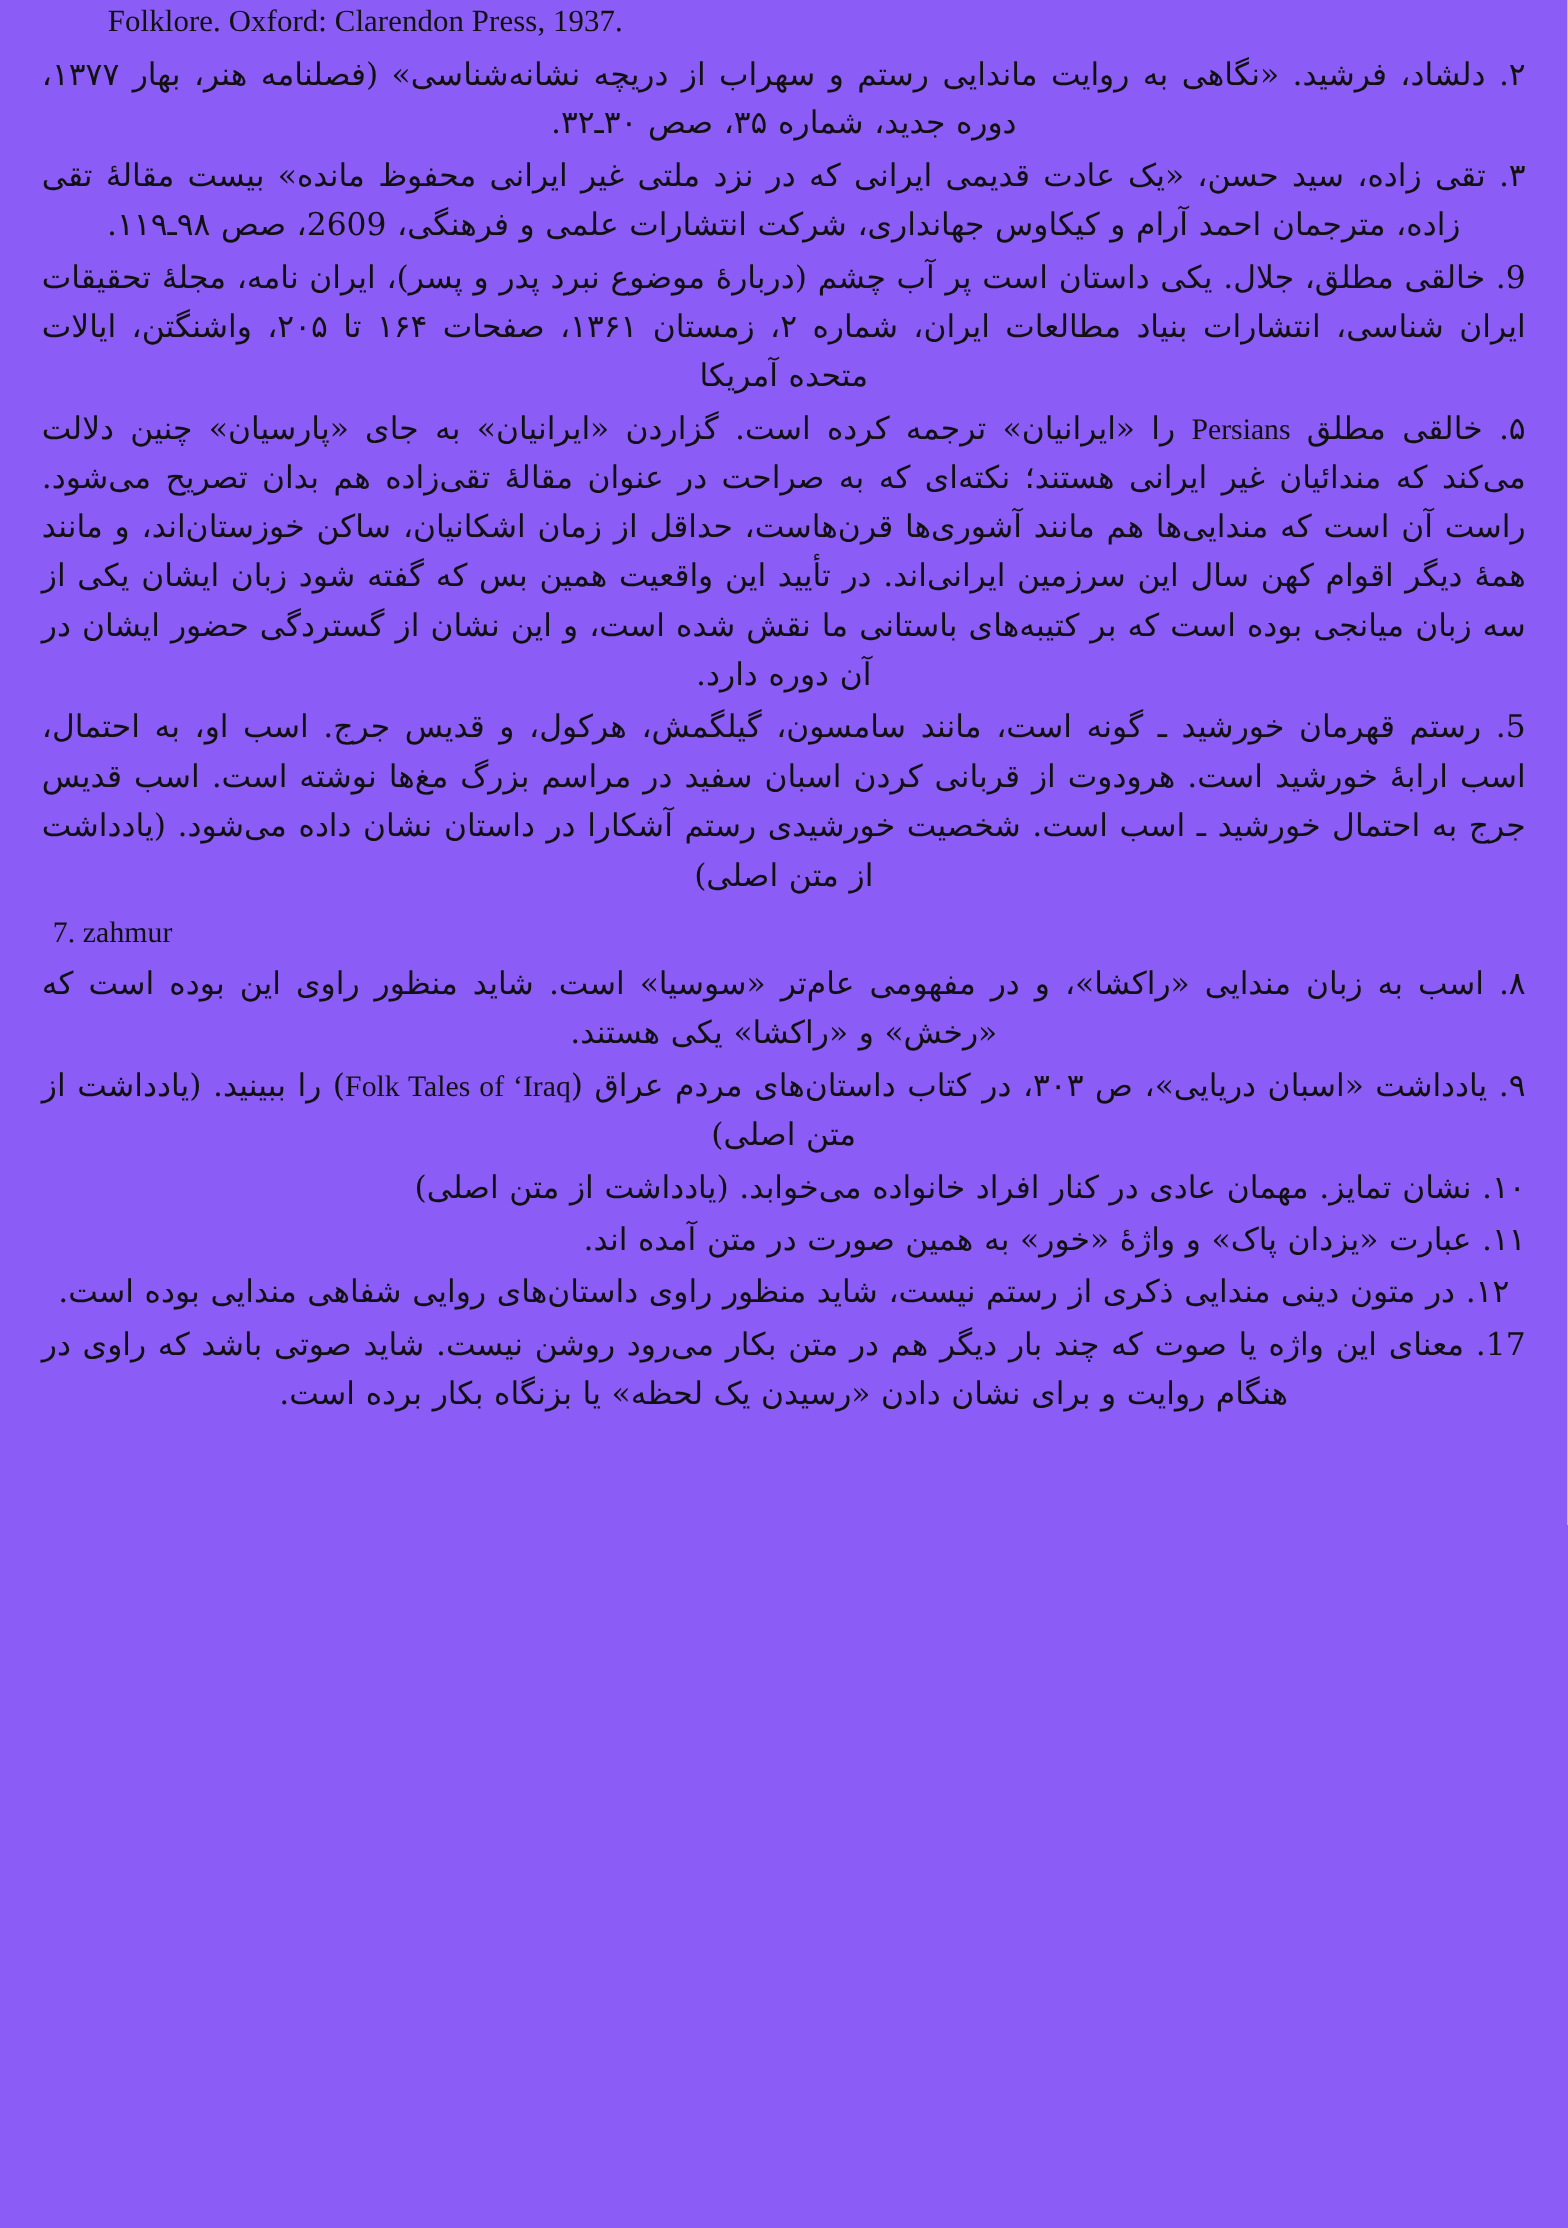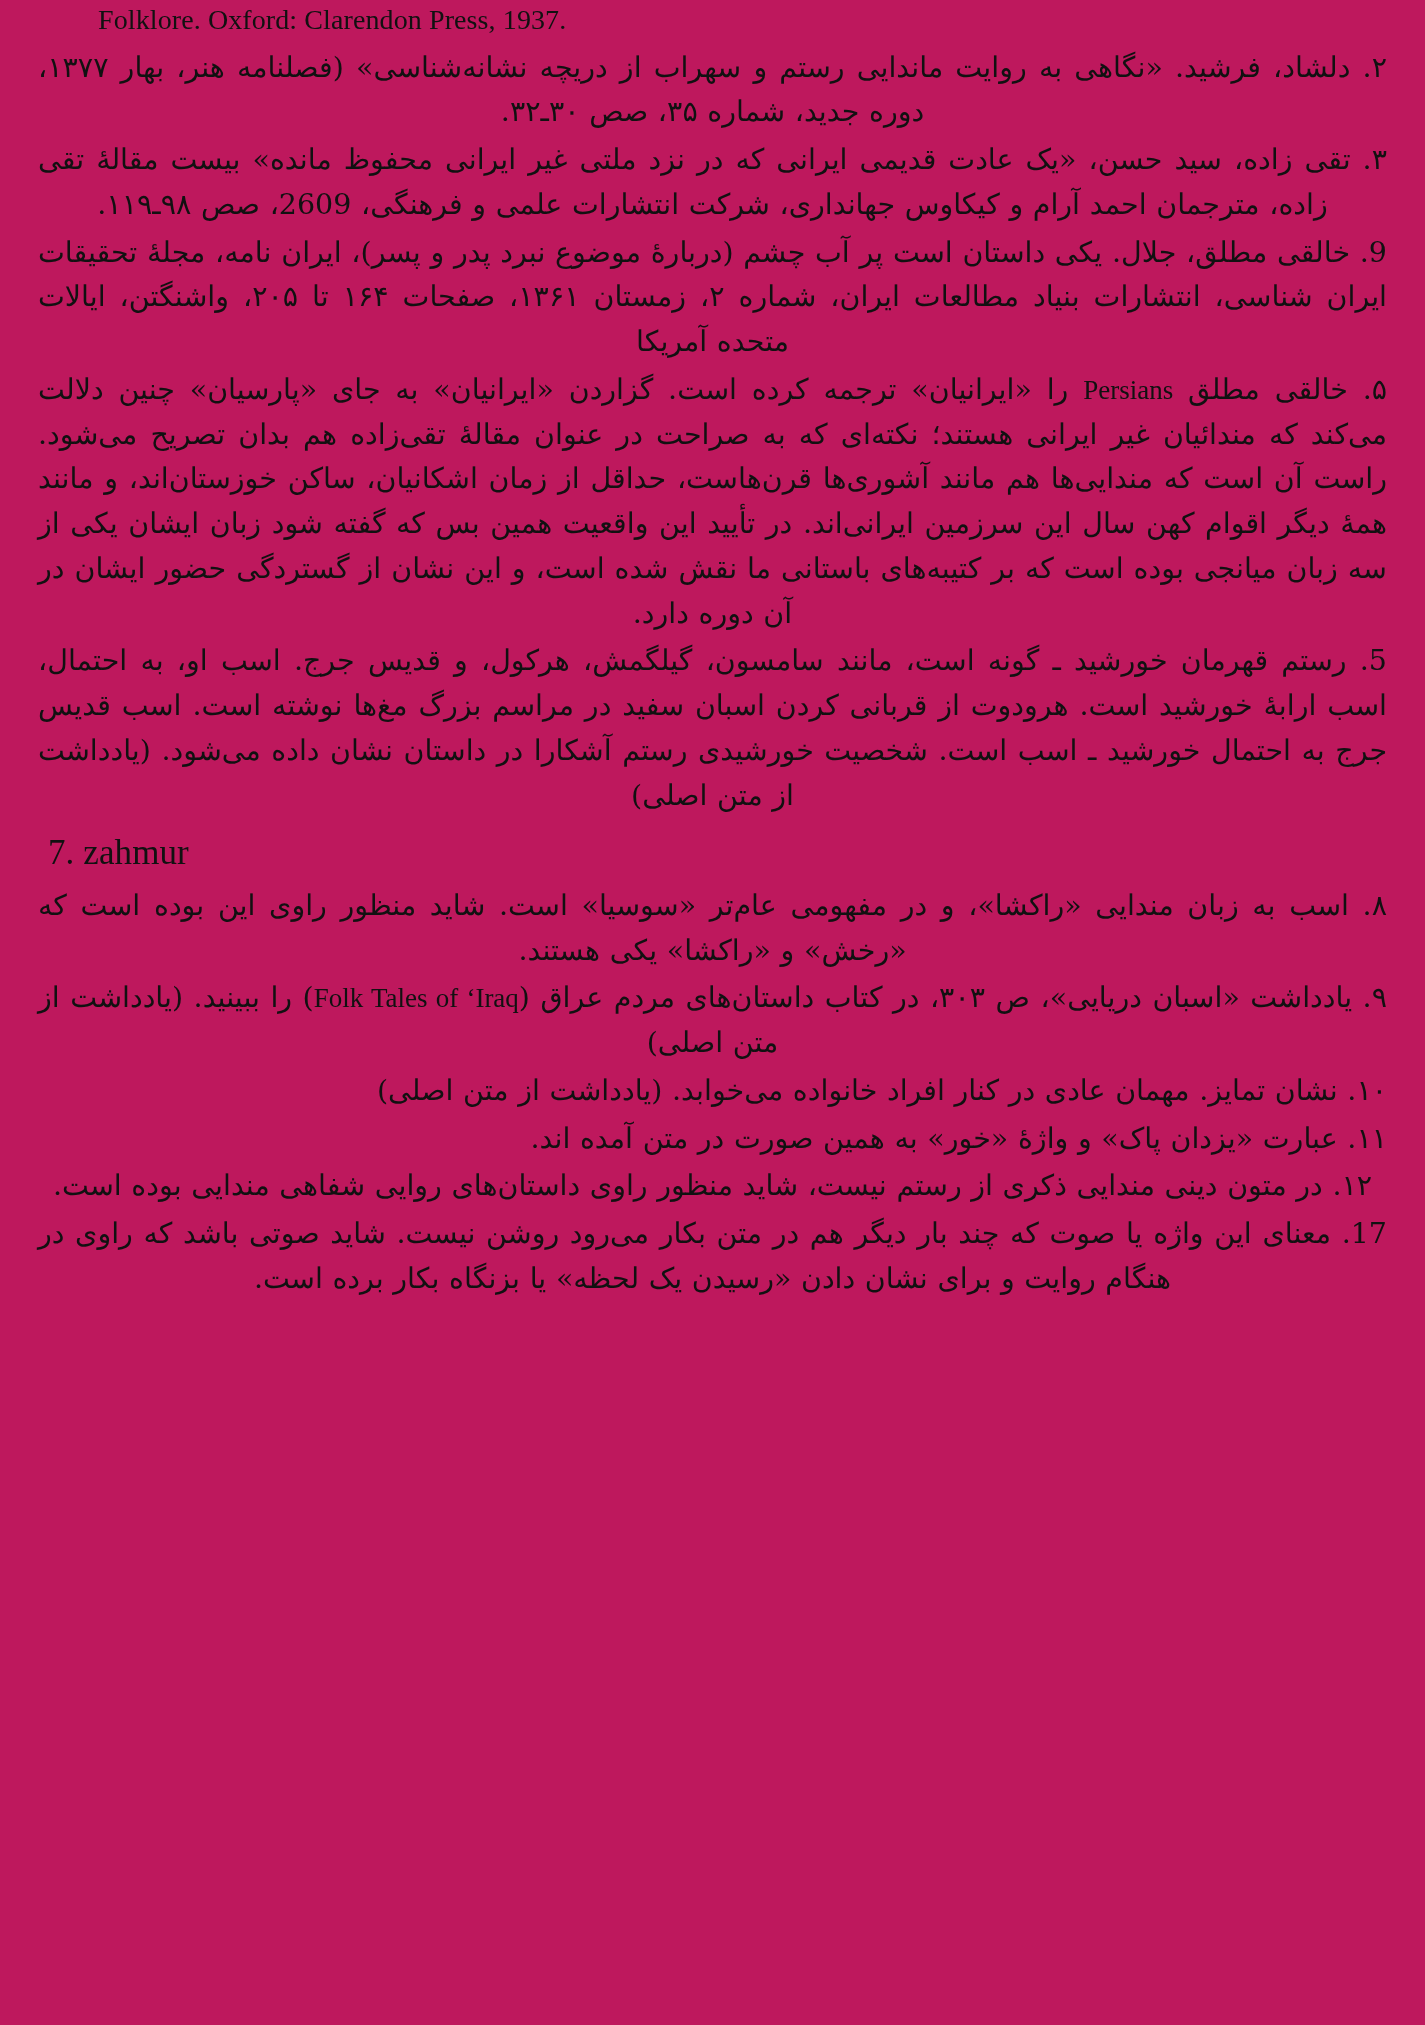--- a/index.html
+++ b/index.html
@@ -5,21 +5,21 @@
   html, body {
     margin: 0;
     padding: 0;
     background: #ffffff;
   }
 
   .page {
     position: relative;
     width: 1425px;
     height: 2025px;
-    background: #be185d;
+    background: #8b5cf6;
     box-sizing: border-box;
     overflow: hidden;
     font-family: "DejaVu Serif", "Liberation Serif", serif;
     color: #111111;
   }
 
   .content {
     position: absolute;
     top: 0px;
     right: 38px;
@@ -36,21 +36,21 @@
     padding-right: 0;
     padding-left: 60px;
     margin: 0 0 6px 0;
     white-space: nowrap;
     letter-spacing: 0.1px;
   }
 
   .ltr-line.standalone {
     padding-left: 10px;
     margin: 10px 0 6px 0;
-    font-size: 35px;
+    font-size: 27px;
   }
 
   
   .note {
     direction: rtl;
     text-align: justify;
     text-align-last: center;
     font-family: "DejaVu Serif", "Liberation Serif", serif;
     font-size: 28.5px;
     line-height: 1.57;

